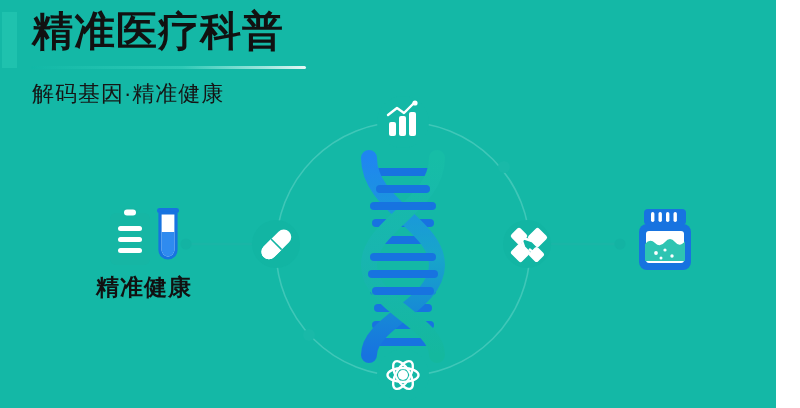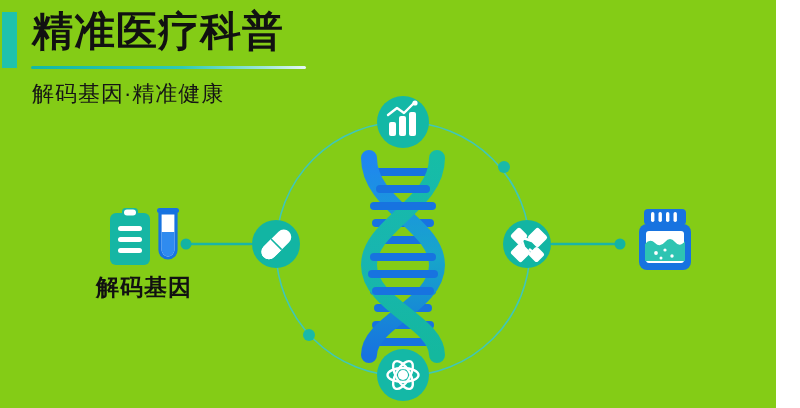--- a/index.html
+++ b/index.html
@@ -11,21 +11,21 @@
     width: 800px;
     height: 408px;
     overflow: hidden;
     font-family: "Liberation Sans", "DejaVu Sans", sans-serif;
     position: relative;
   }
   #stage {
     position: relative;
     width: 776px;
     height: 408px;
-    background: #84cc16;
+    background: #14b8a6;
   }
 
   
   .accent-bar {
     position: absolute;
     left: 2px;
     top: 12px;
     width: 15px;
     height: 56px;
     background: #1fc2ae;
@@ -234,15 +234,15 @@
       </g>
       <g fill="#ffffff">
         <circle cx="656" cy="253" r="1.9"></circle>
         <circle cx="665" cy="250" r="1.6"></circle>
         <circle cx="661" cy="258" r="1.5"></circle>
         <circle cx="672" cy="256" r="1.7"></circle>
       </g>
     </g>
   </svg>
 
-  <div class="side-label" id="label-left">解码基因</div>
+  <div class="side-label" id="label-left">精准健康</div>
 
 </div>
 
 </body></html>

